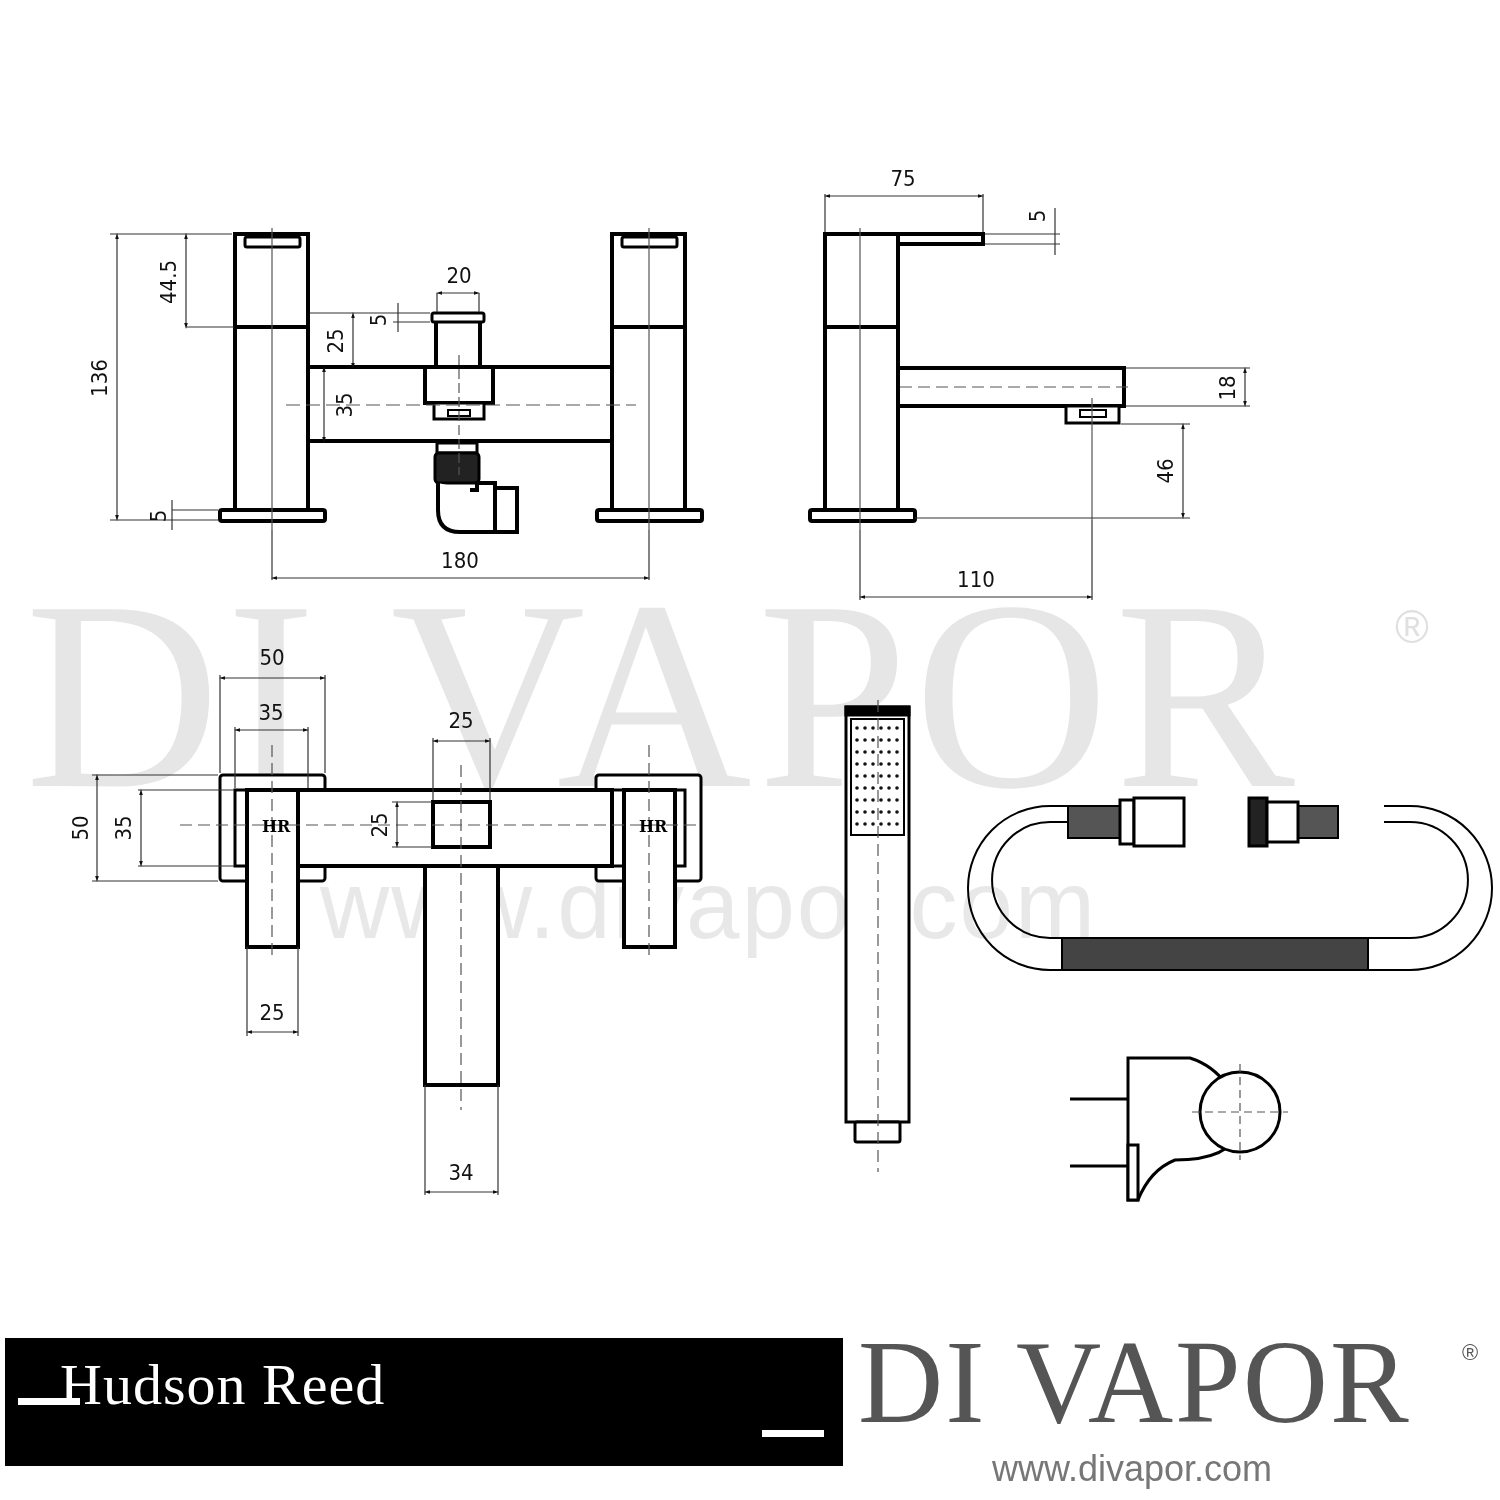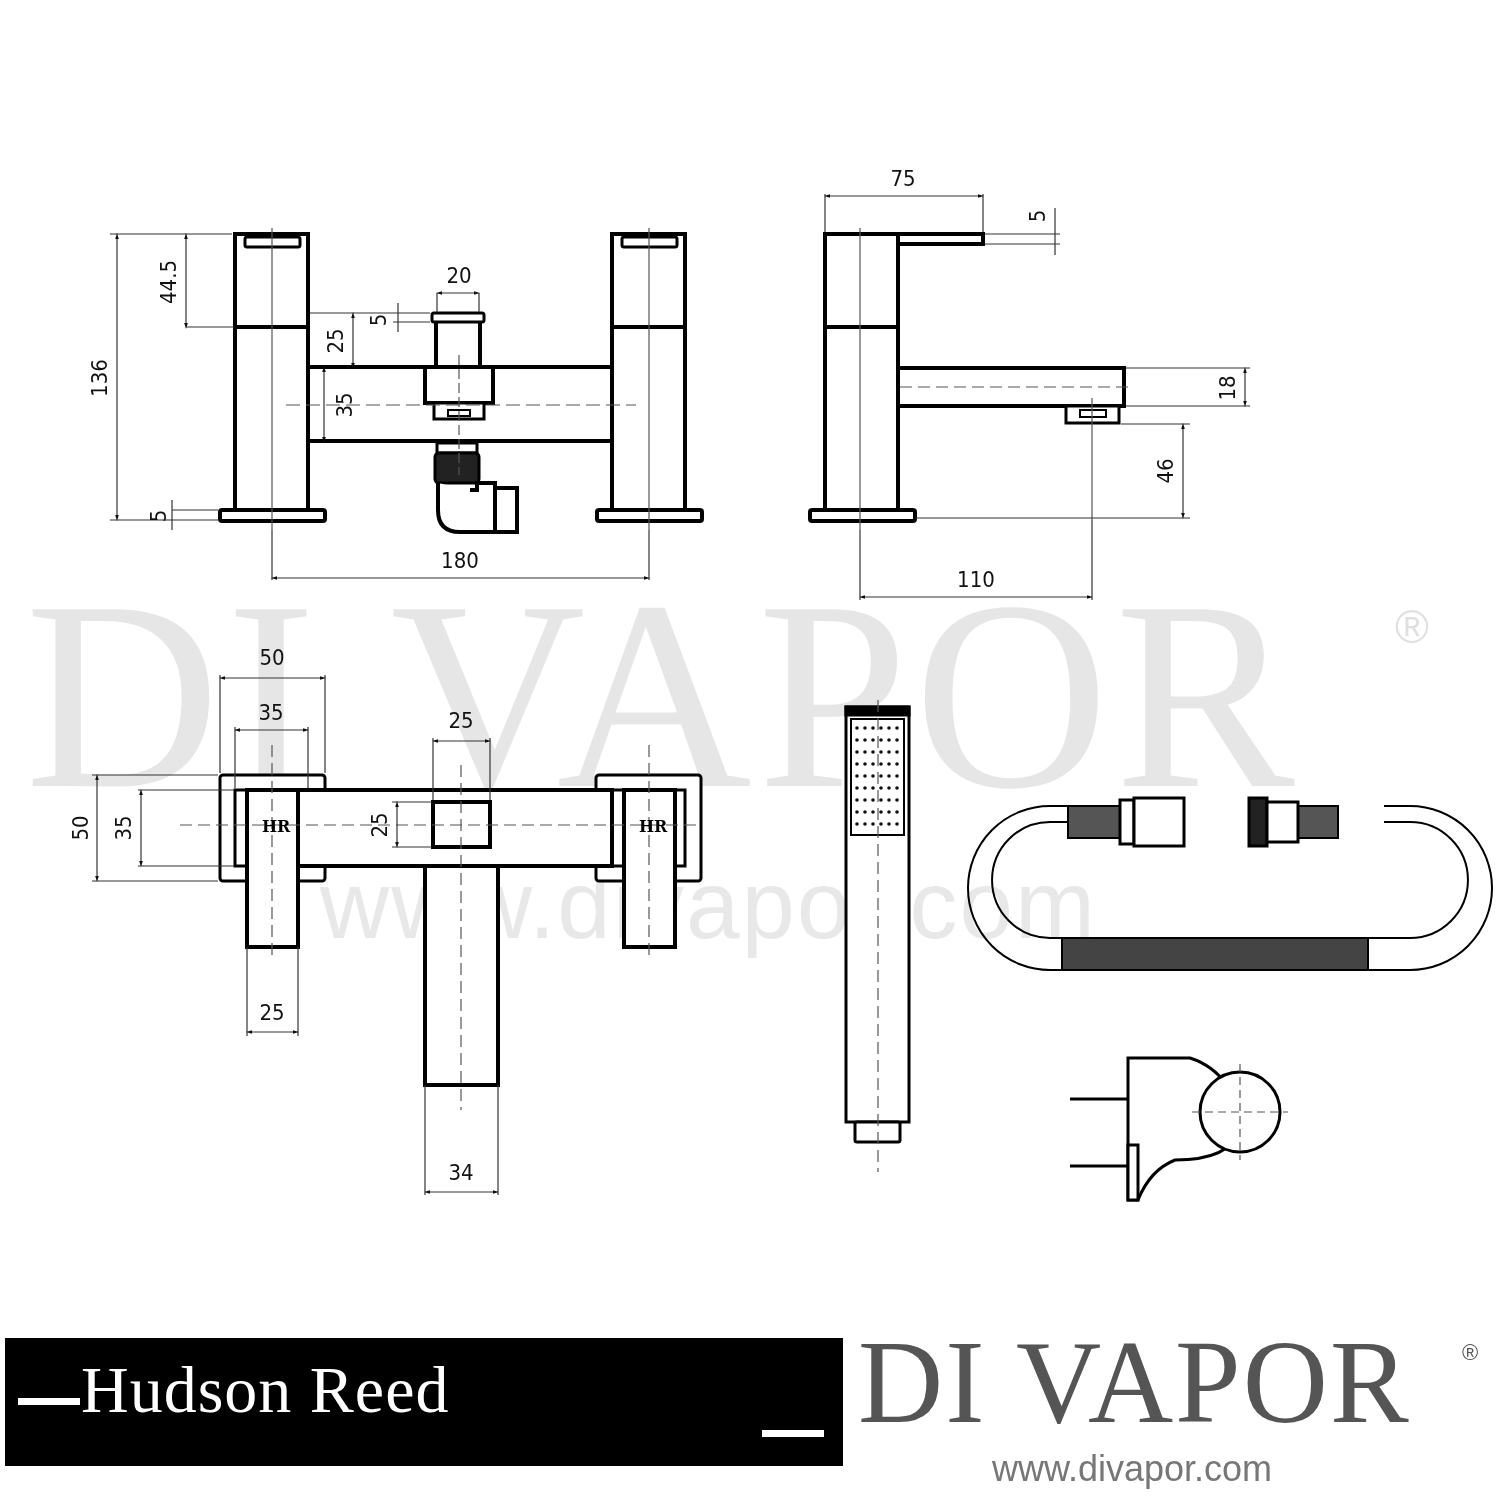--- a/index.html
+++ b/index.html
@@ -5,21 +5,21 @@
     html, body { margin: 0; padding: 0; background: #ffffff; }
     body { width: 1500px; height: 1500px; position: relative; overflow: hidden; font-family: "DejaVu Sans", sans-serif; }
     .canvas { position: absolute; left: 0; top: 0; width: 1500px; height: 1500px; }
     svg { position: absolute; left: 0; top: 0; }
     .wm-big { position: absolute; left: 25px; top: 560px; font-family: "Liberation Serif", "DejaVu Serif", serif; font-size: 270px; color: #e6e6e6; letter-spacing: 6px; line-height: 1; white-space: nowrap; z-index: 0; }
     .wm-reg { position: absolute; left: 1395px; top: 600px; font-family: "Liberation Sans", sans-serif; font-size: 46px; color: #e0e0e0; z-index: 0; }
     .wm-url { position: absolute; left: 320px; top: 850px; font-family: "Liberation Sans", sans-serif; font-size: 96px; color: #e8e8e8; letter-spacing: 2px; white-space: nowrap; z-index: 0; font-weight: 300; }
     .drawing { z-index: 1; }
     .dim { font-family: "DejaVu Sans Condensed", "DejaVu Sans", sans-serif; font-size: 22px; fill: #111; }
     .hr-logo { position: absolute; left: 5px; top: 1338px; width: 838px; height: 128px; background: #000; z-index: 2; }
-    .hr-text { position: absolute; left: 81px; top: 1350px; font-family: "Liberation Serif", "DejaVu Serif", serif; font-size: 66px; color: #fff; letter-spacing: 1px; white-space: nowrap; z-index: 3; line-height: 1.2; }
+    .hr-text { position: absolute; left: 60px; top: 1350px; font-family: "Liberation Serif", "DejaVu Serif", serif; font-size: 58px; color: #fff; letter-spacing: 1px; white-space: nowrap; z-index: 3; line-height: 1.2; }
     .hr-bar-left { position: absolute; left: 18px; top: 1398px; width: 62px; height: 7px; background: #fff; z-index: 3; }
     .hr-bar-right { position: absolute; left: 762px; top: 1430px; width: 62px; height: 7px; background: #fff; z-index: 3; }
     .dv-logo { position: absolute; left: 858px; top: 1318px; font-family: "Liberation Serif", "DejaVu Serif", serif; font-size: 118px; color: #555; white-space: nowrap; line-height: 1.1; z-index: 2; letter-spacing: 2px; }
     .dv-reg { position: absolute; left: 1462px; top: 1340px; font-family: "Liberation Sans", sans-serif; font-size: 22px; color: #555; z-index: 2; }
     .dv-url { position: absolute; left: 992px; top: 1448px; font-family: "Liberation Sans", sans-serif; font-size: 36px; color: #777; white-space: nowrap; z-index: 2; }
   </style>
 </head>
 <body>
 
 <div class="canvas">

